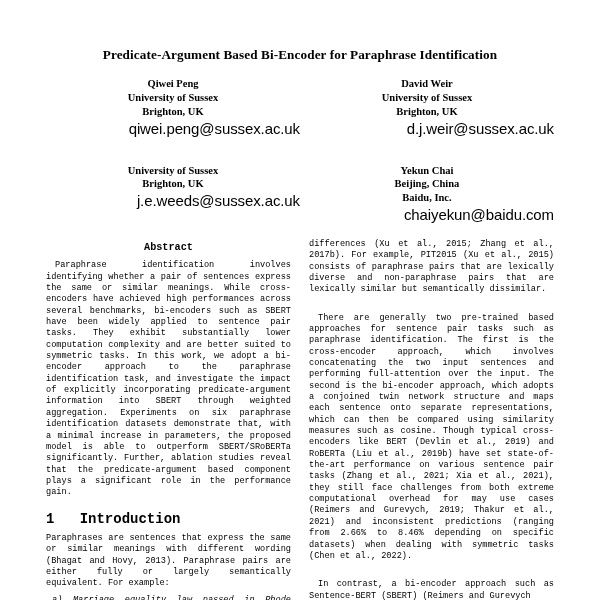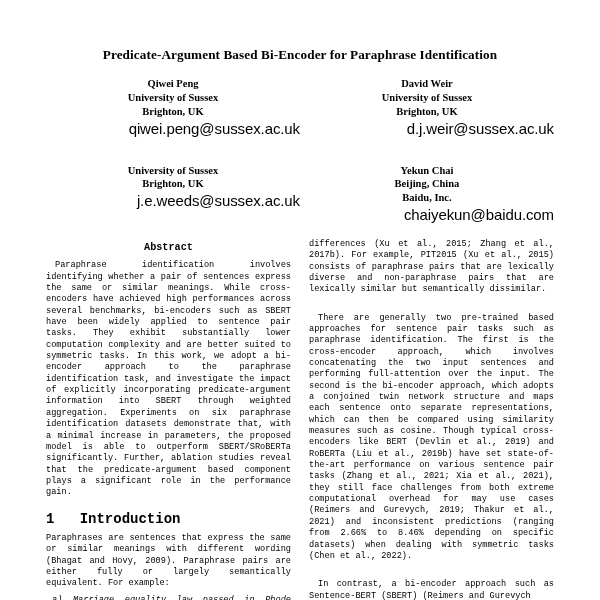--- a/index.html
+++ b/index.html
@@ -148,21 +148,21 @@
 
     <div class="col">
       <div class="section-head">Abstract</div>
       <div class="abstract-body">
         <p class="para first">Paraphrase identification involves identifying whether a pair of sentences express the same or similar meanings. While cross-encoders have achieved high performances across several benchmarks, bi-encoders such as SBERT have been widely applied to sentence pair tasks. They exhibit substantially lower computation complexity and are better suited to symmetric tasks. In this work, we adopt a bi-encoder approach to the paraphrase identification task, and investigate the impact of explicitly incorporating predicate-argument information into SBERT through weighted aggregation. Experiments on six paraphrase identification datasets demonstrate that, with a minimal increase in parameters, the proposed model is able to outperform SBERT/SRoBERTa significantly. Further, ablation studies reveal that the predicate-argument based component plays a significant role in the performance gain.</p>
       </div>
       <div class="section-num">
         <span>1</span>
         &nbsp;&nbsp;<span>Introduction</span>
       </div>
-      <p class="para first">Paraphrases are sentences that express the same or similar meanings with different wording (Bhagat and Hovy, 2009). Paraphrase pairs are either fully or largely semantically equivalent. For example:</p>
+      <p class="para first">Paraphrases are sentences that express the same or similar meanings with different wording (Bhagat and Hovy, 2013). Paraphrase pairs are either fully or largely semantically equivalent. For example:</p>
       <div class="example">a) Marriage equality law passed in Rhode Island</div>
     </div>
 
     <div class="col">
       <p class="para first">differences (Xu et al., 2015; Zhang et al., 2017b). For example, PIT2015 (Xu et al., 2015) consists of paraphrase pairs that are lexically diverse and non-paraphrase pairs that are lexically similar but semantically dissimilar.</p>
       <p class="para">There are generally two pre-trained based approaches for sentence pair tasks such as paraphrase identification. The first is the cross-encoder approach, which involves concatenating the two input sentences and performing full-attention over the input. The second is the bi-encoder approach, which adopts a conjoined twin network structure and maps each sentence onto separate representations, which can then be compared using similarity measures such as cosine. Though typical cross-encoders like BERT (Devlin et al., 2019) and RoBERTa (Liu et al., 2019b) have set state-of-the-art performance on various sentence pair tasks (Zhang et al., 2021; Xia et al., 2021), they still face challenges from both extreme computational overhead for may use cases (Reimers and Gurevych, 2019; Thakur et al., 2021) and inconsistent predictions (ranging from 2.66% to 8.46% depending on specific datasets) when dealing with symmetric tasks (Chen et al., 2022).</p>
       <p class="para">In contrast, a bi-encoder approach such as Sentence-BERT (SBERT) (Reimers and Gurevych</p>
     </div>
 
   </div>

